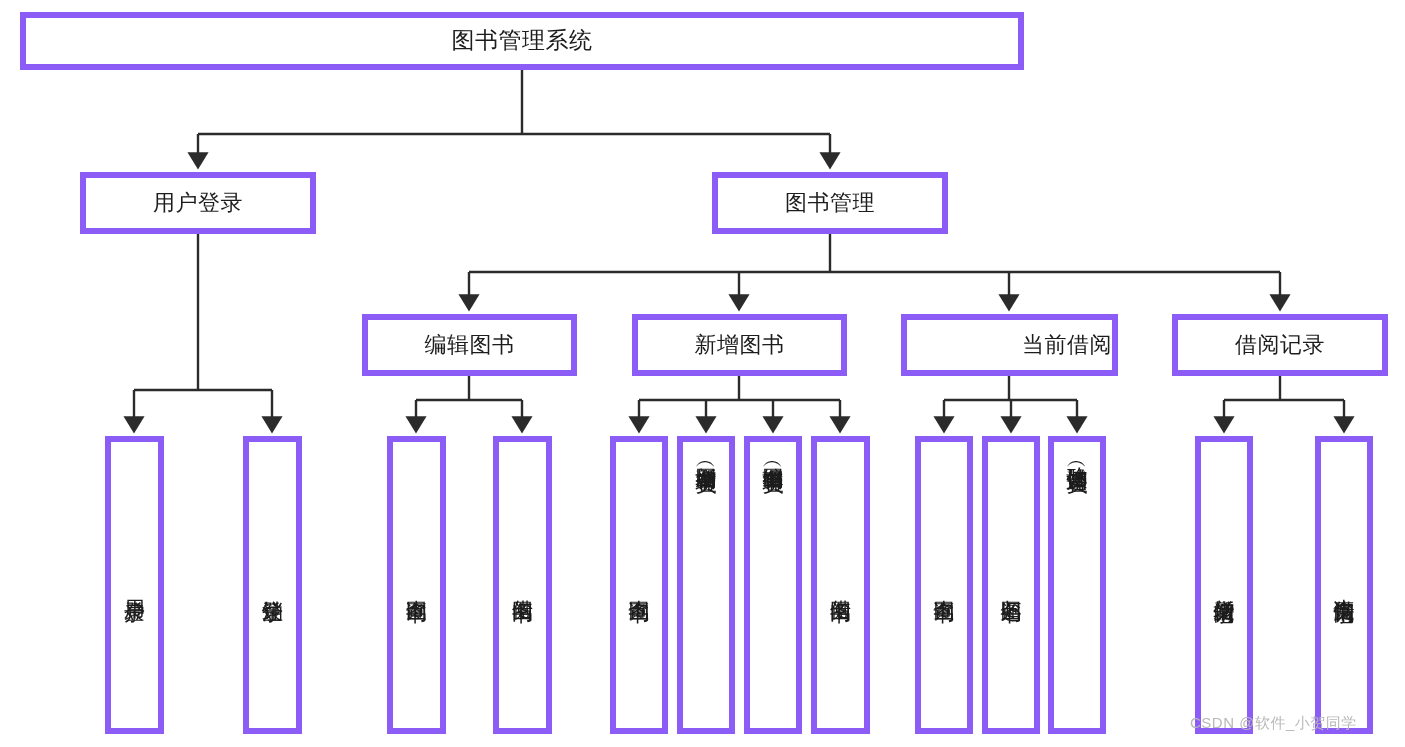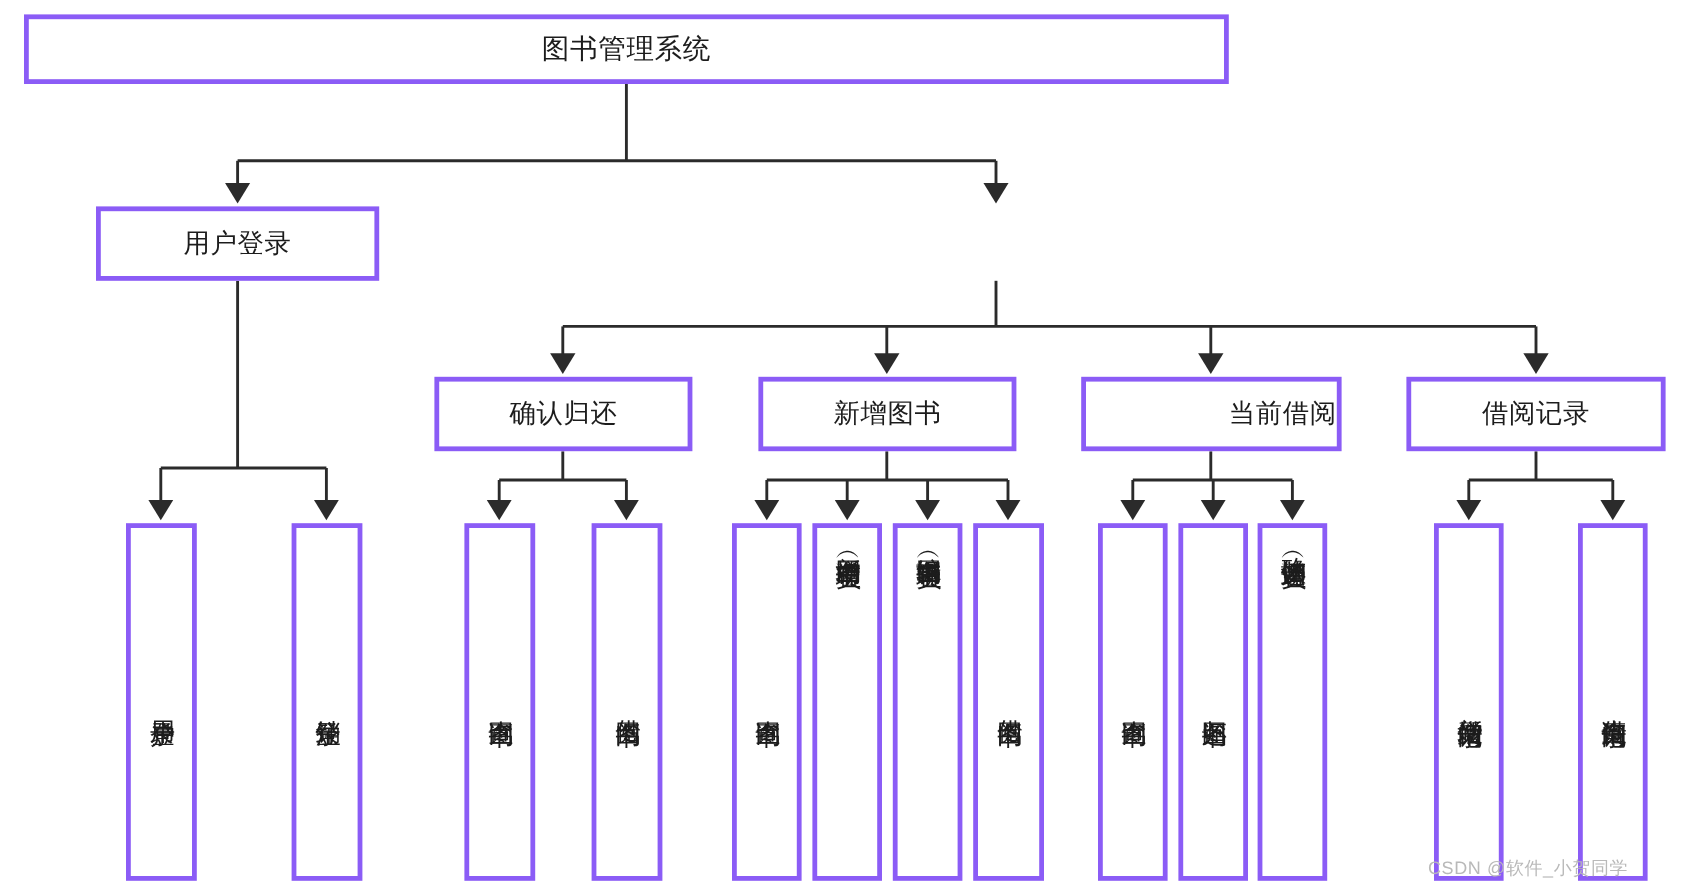--- a/index.html
+++ b/index.html
@@ -23,21 +23,21 @@
     left: 0;
     top: 0;
     width: 1405px;
     height: 747px;
     pointer-events: none;
   }
   .node {
     position: absolute;
     box-sizing: border-box;
     background: #ffffff;
-    border: 4px solid #8b5cf6;
+    border: 6px solid #8b5cf6;
     display: flex;
     align-items: center;
     justify-content: center;
     color: #1c1c1c;
     z-index: 2;
   }
   .node .label {
     display: block;
     text-align: center;
     line-height: 1.18;
@@ -130,23 +130,26 @@
     </g>
   </svg>
 
   <div class="node root horiz" style="left:20px; top:12px; width:1004px; height:58px;">
     <span class="label">图书管理系统</span>
   </div>
 
   <div class="node horiz" style="left:80px; top:172px; width:236px; height:62px;">
     <span class="label">用户登录</span>
   </div>
+  <div class="node horiz" style="left:712px; top:172px; width:236px; height:62px;">
+    <span class="label">图书管理</span>
+  </div>
 
   <div class="node horiz" style="left:362px; top:314px; width:215px; height:62px;">
-    <span class="label">确认归还</span>
+    <span class="label">编辑图书</span>
   </div>
   <div class="node horiz" style="left:632px; top:314px; width:215px; height:62px;">
     <span class="label">新增图书</span>
   </div>
   <div class="node horiz" style="left:901px; top:314px; width:217px; height:62px;justify-content:flex-end;">
     <span class="label">当前借阅</span>
   </div>
   <div class="node horiz" style="left:1172px; top:314px; width:216px; height:62px;">
     <span class="label">借阅记录</span>
   </div>

